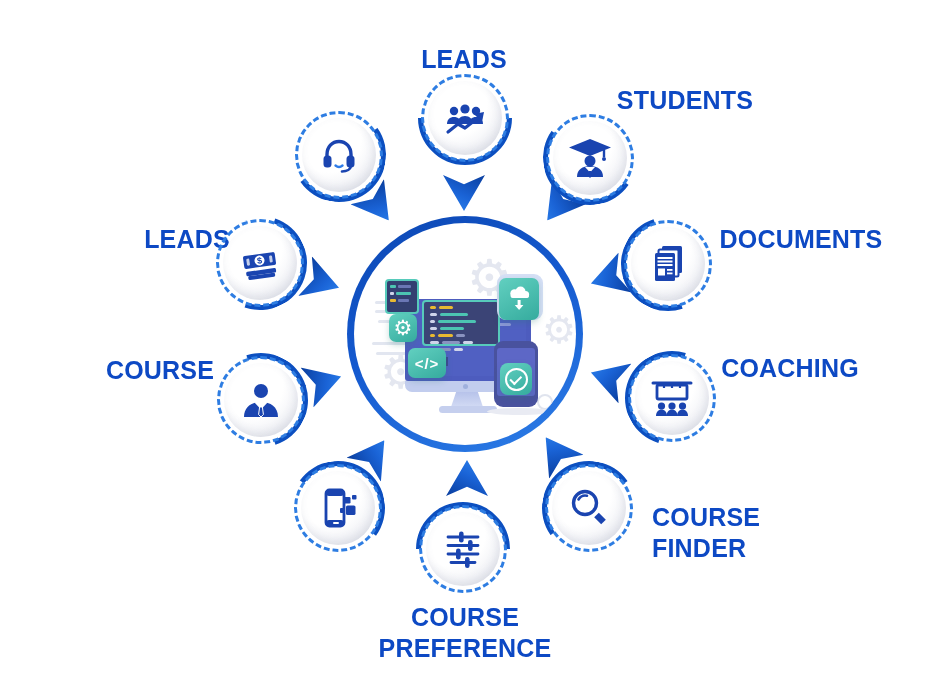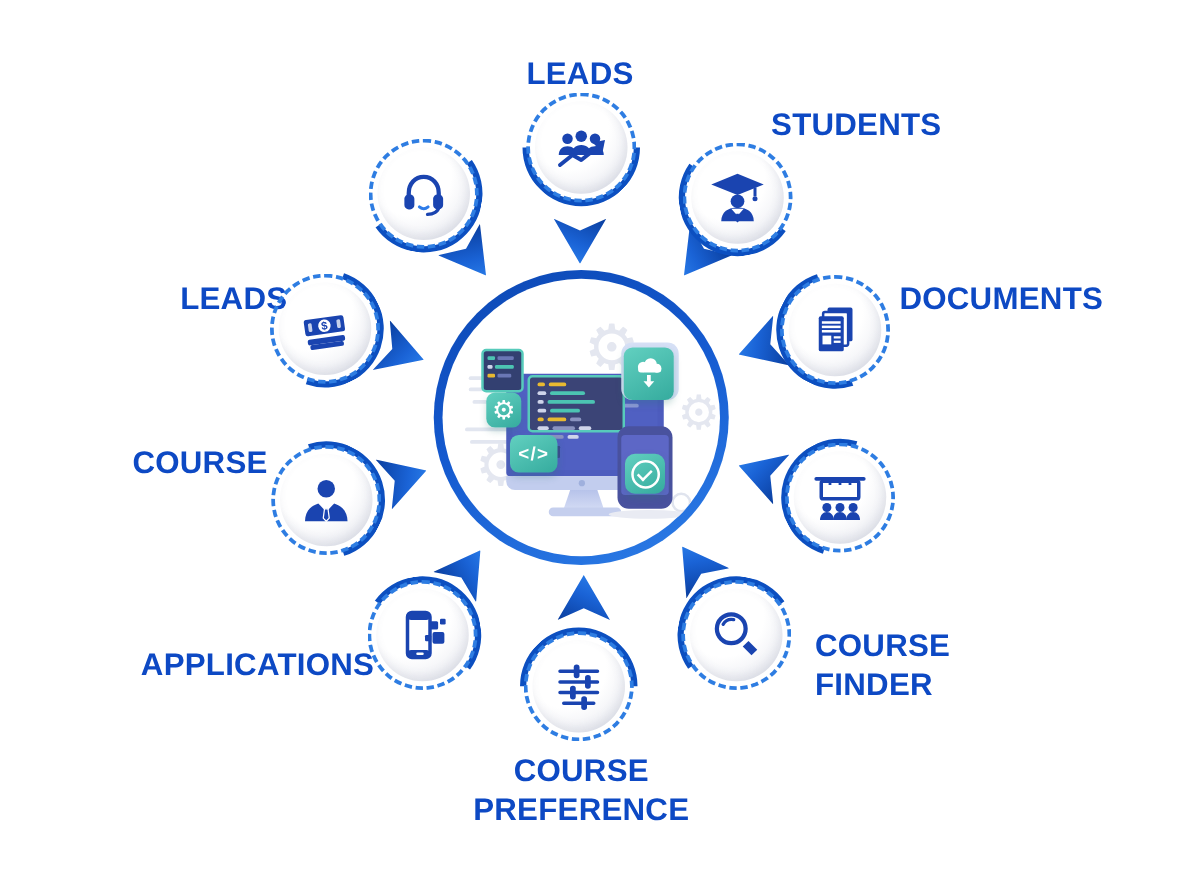--- a/index.html
+++ b/index.html
@@ -78,25 +78,25 @@
   .shadow{background:#e9ebf3;border-radius:50%;}
 </style>
 </head>
 <body>
 
 <div class="stage">
 
   <div class="lbl" style="left:464px;top:60px">LEADS</div>
   <div class="lbl" style="left:685px;top:101px">STUDENTS</div>
   <div class="lbl" style="left:801px;top:240px">DOCUMENTS</div>
+  <div class="lbl" style="left:790px;top:369px">COACHING</div>
   <div class="lbl lbl-left" style="left:652px;top:533px">COURSE
 FINDER</div>
   <div class="lbl" style="left:465px;top:633px">COURSE
 PREFERENCE</div>
-  <div class="lbl" style="left:206px;top:533px">APPLICATIONS</div>
   <div class="lbl" style="left:160px;top:371px">COURSE</div>
   <div class="lbl" style="left:187px;top:240px">LEADS</div>
 
   <div class="arrow" style="left:446px;top:172px;transform:rotate(90deg)"></div>
   <div class="arrow" style="left:360px;top:185px;transform:rotate(53deg)"></div>
   <div class="arrow" style="left:540px;top:185px;transform:rotate(127deg)"></div>
   <div class="arrow" style="left:304px;top:261px;transform:rotate(19deg)"></div>
   <div class="arrow" style="left:590px;top:257px;transform:rotate(162deg)"></div>
   <div class="arrow" style="left:306px;top:361px;transform:rotate(-18deg)"></div>
   <div class="arrow" style="left:590px;top:357px;transform:rotate(-162deg)"></div>

